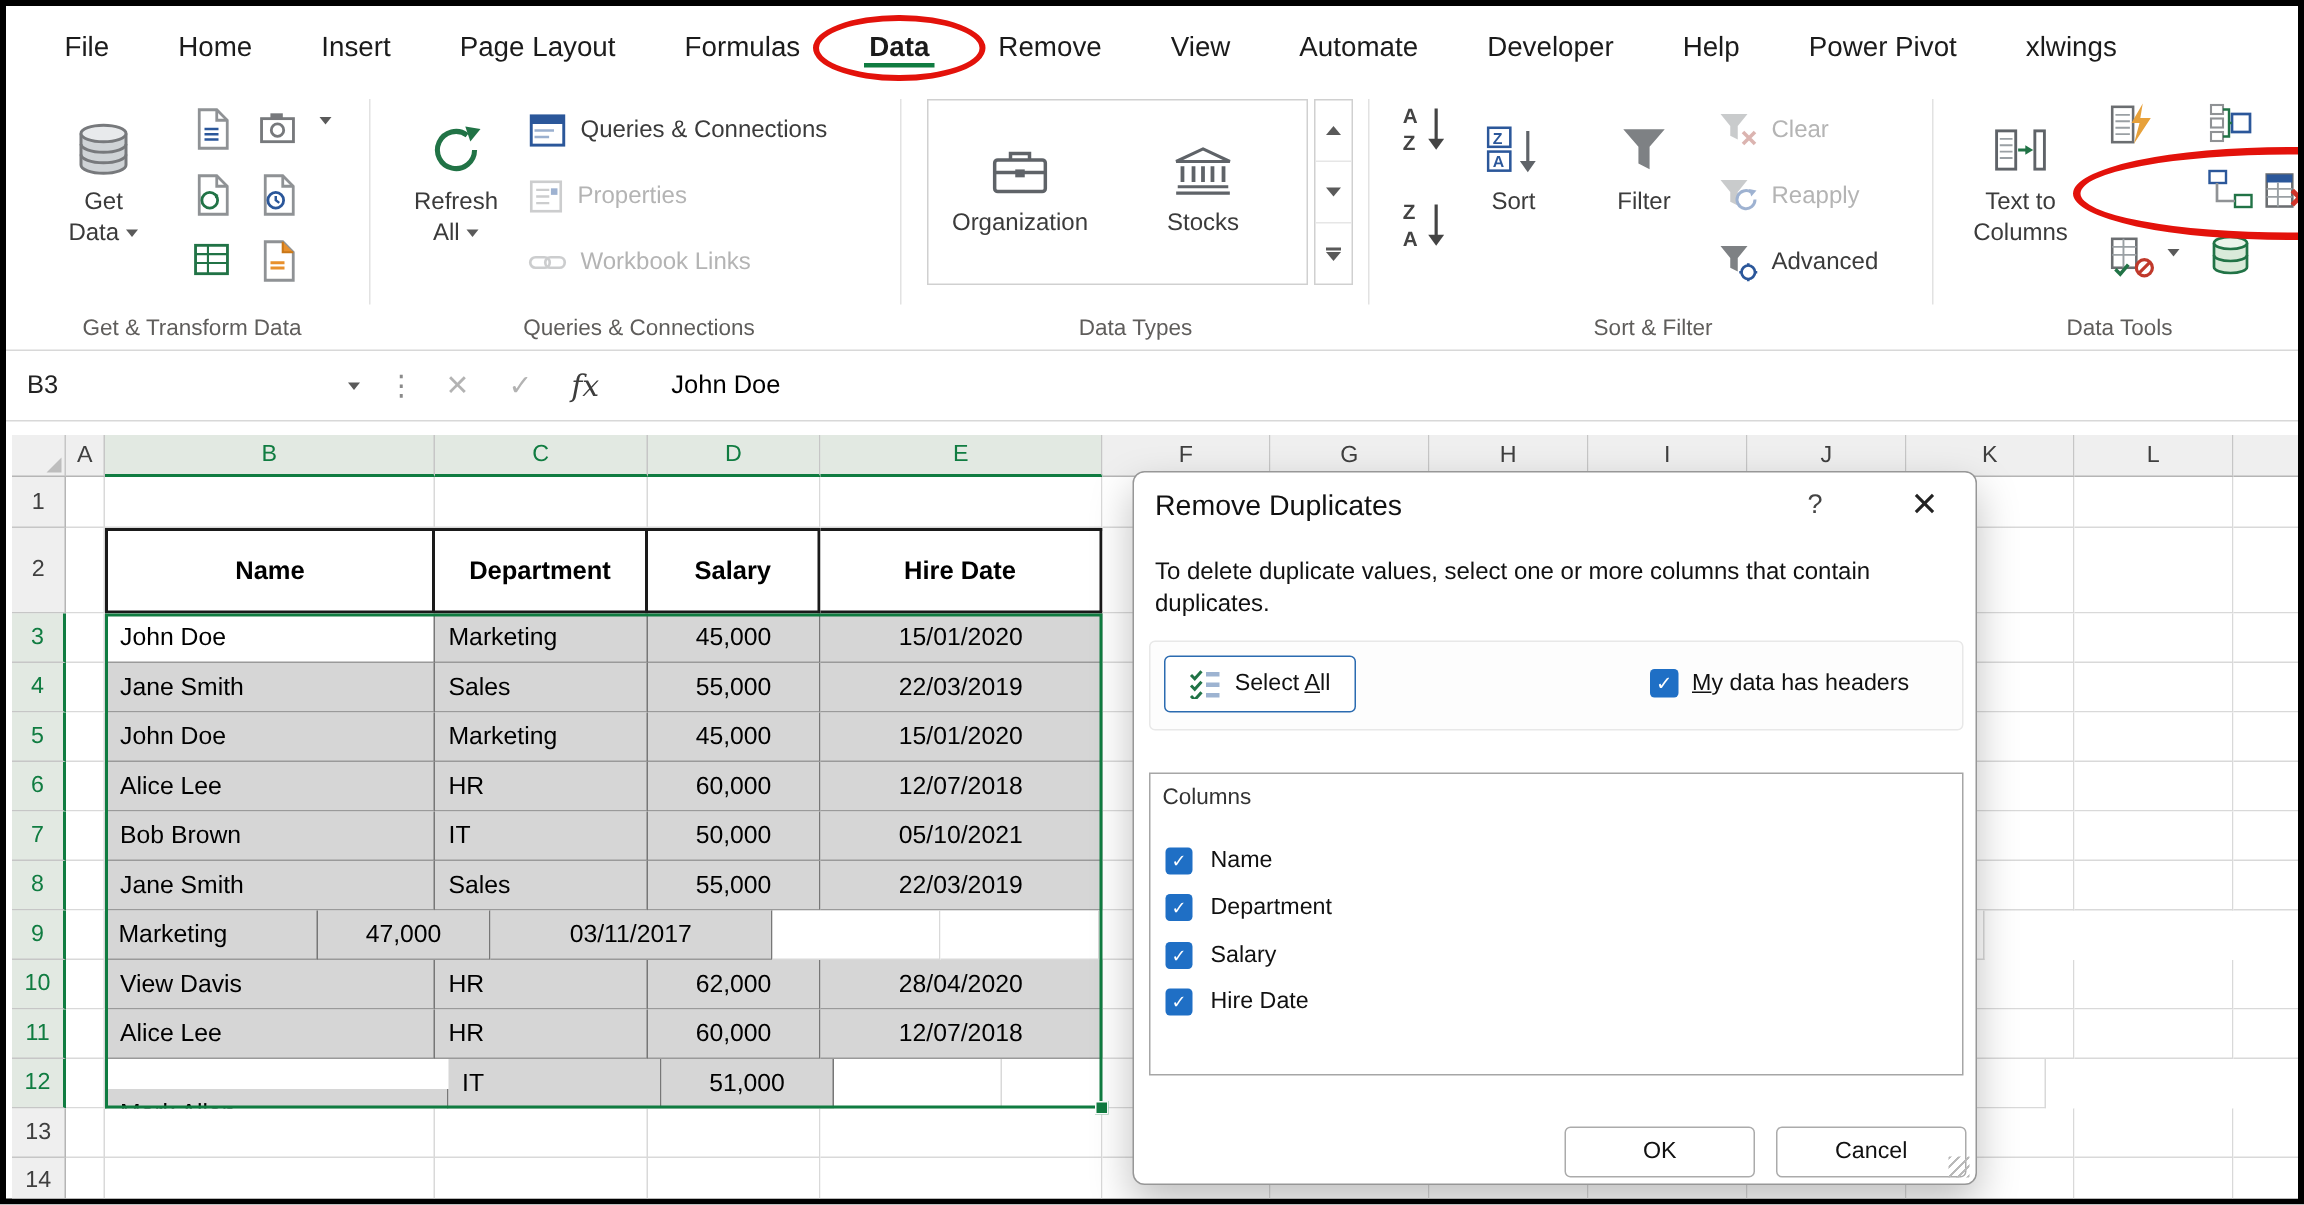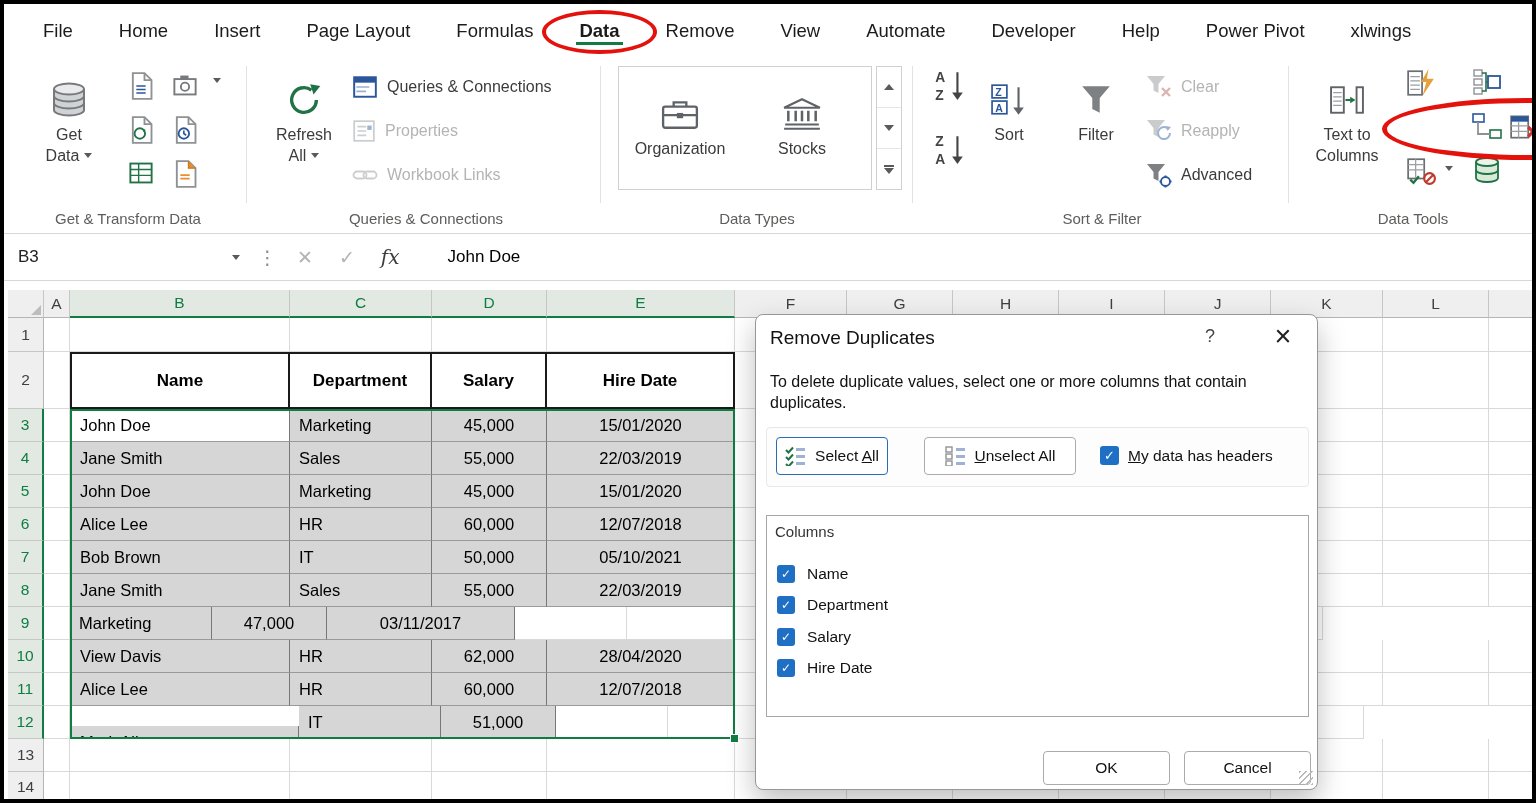--- a/index.html
+++ b/index.html
@@ -75,21 +75,21 @@
   .fillhandle{position:absolute;width:9px;height:9px;background:var(--green);border:1.5px solid #fff;z-index:2;cursor:crosshair}
 
   
   .dialog{position:absolute;left:751px;top:310px;width:563px;height:476px;background:#fff;border:1px solid #979797;border-radius:8px;box-shadow:0 12px 28px rgba(0,0,0,.25);z-index:40;font-size:16px}
   .dlg-title{position:absolute;left:14px;top:12px;font-size:19px;color:#111}
   .dlg-help{position:absolute;left:440px;top:11px;width:28px;text-align:center;font-size:18px;color:#444;cursor:pointer}
   .dlg-close{position:absolute;left:506px;top:2px;width:42px;height:38px;display:flex;align-items:center;justify-content:center;font-size:29px;font-weight:300;color:#222;cursor:pointer}
   .dlg-desc{position:absolute;left:14px;top:56px;width:522px;line-height:21px;color:#111}
   .dlg-panel{position:absolute;left:10px;top:112px;width:543px;height:60px;border:1px solid #e8e8e8;border-radius:4px;background:#fdfdfd}
   .btn{position:absolute;height:38px;background:#fff;border:1px solid #ababab;border-radius:4px;display:flex;align-items:center;justify-content:center;gap:8px;font-size:15.5px;color:#111;cursor:pointer}
-  #btn-select-all{left:20px;top:122px;width:112px;border-color:#2b6bb0}
+  #btn-select-all{left:20px;top:122px;width:128px;border-color:#2b6bb0}
   #btn-unselect-all{left:168px;top:122px;width:152px}
   .cbx{width:19px;height:19px;background:var(--blue);border-radius:3px;color:#fff;display:flex;align-items:center;justify-content:center;font-size:13px;flex:0 0 auto;cursor:pointer}
   #headers-cb{position:absolute;left:344px;top:131px}
   #headers-lb{position:absolute;left:372px;top:132px;font-size:15.5px;color:#111;cursor:pointer}
   .ul{text-decoration:underline}
   .colbox{position:absolute;left:10px;top:200px;width:543px;height:202px;border:1px solid #a6a6a6;background:#fff}
   .colbox-label{position:absolute;left:8px;top:7px;font-size:15px;color:#333}
   #columns-list{position:absolute;left:10px;top:42px;right:8px}
   .col-item{display:flex;align-items:center;gap:12px;height:31.5px;cursor:pointer}
   .col-item .cbx{width:18px;height:18px;font-size:12px}
@@ -668,31 +668,20 @@
     <div class="btn" id="btn-select-all">
       <svg width="22" height="20" viewBox="0 0 22 20">
           <path d="M1 4l2.5 2.5L8 1.5" fill="none" stroke="#217346" stroke-width="2"></path>
           <rect x="11" y="2" width="9" height="3" fill="#9db3d1"></rect>
           <path d="M1 11l2.5 2.5L8 8.5" fill="none" stroke="#217346" stroke-width="2"></path>
           <rect x="11" y="9" width="9" height="3" fill="#9db3d1"></rect>
           <path d="M1 18l2.5 2.5L8 15.5" fill="none" stroke="#217346" stroke-width="2"></path>
           <rect x="11" y="16" width="9" height="3" fill="#9db3d1"></rect>
         </svg>
       <span><span>Select </span><span class="ul">A</span><span>ll</span></span>
-    </div>
-    <div class="btn" id="btn-unselect-all">
-      <svg width="22" height="20" viewBox="0 0 22 20">
-          <rect x="1" y="1" width="6" height="5" fill="#fff" stroke="#8f9295" stroke-width="1.4"></rect>
-          <rect x="11" y="2" width="9" height="3" fill="#9db3d1"></rect>
-          <rect x="1" y="8" width="6" height="5" fill="#fff" stroke="#8f9295" stroke-width="1.4"></rect>
-          <rect x="11" y="9" width="9" height="3" fill="#9db3d1"></rect>
-          <rect x="1" y="15" width="6" height="5" fill="#fff" stroke="#8f9295" stroke-width="1.4"></rect>
-          <rect x="11" y="16" width="9" height="3" fill="#9db3d1"></rect>
-        </svg>
-      <span><span class="ul">U</span><span>nselect All</span></span>
     </div>
     <span class="cbx" id="headers-cb">✓</span>
     <span id="headers-lb"><span class="ul">M</span><span>y data has headers</span></span>
 
     <div class="colbox">
       <div class="colbox-label">Columns</div>
       <div id="columns-list">
           <div class="col-item">
             <span class="cbx">✓</span>
             <span class="col-label">Name</span>

